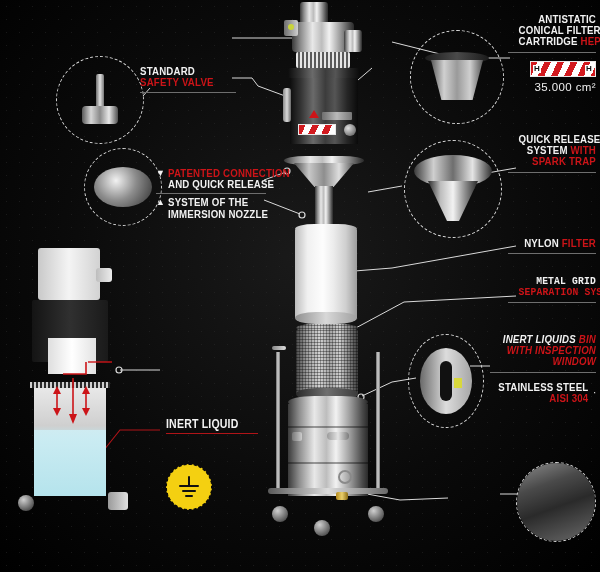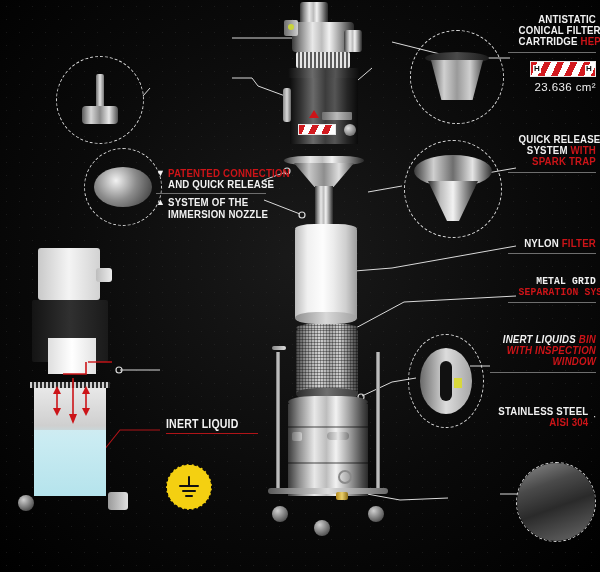--- a/index.html
+++ b/index.html
@@ -303,20 +303,25 @@
       <g stroke="#111" stroke-width="2" fill="none" stroke-linecap="round">
         <path d="M14,4 L14,13"></path>
           <path d="M5,13 L23,13"></path>
         <path d="M8,18 L20,18"></path>
           <path d="M11,23 L17,23"></path>
       </g>
     </svg>
   </div>
 
 
+  <div class="label lt" style="left:140px;top:66px;width:96px;">
+    <div class="ln w">STANDARD</div>
+    <div class="ln r">SAFETY VALVE</div>
+    <div class="rule"></div>
+  </div>
 
   <div class="label lt" style="left:156px;top:168px;width:110px;">
     <div style="display:flex;align-items:flex-start;gap:3px;">
       <div style="color:#f2f2f2;font-size:9px;line-height:1;padding-top:1px;">▼</div>
       <div>
         <div class="ln r">PATENTED CONNECTION</div>
         <div class="ln w">AND QUICK RELEASE</div>
       </div>
     </div>
     <div class="rule" style="margin:3px 0;"></div>
@@ -339,21 +344,21 @@
     <div class="ln w">CONICAL FILTER</div>
     <div class="ln">
       <span class="w">CARTRIDGE</span>
       <span class="r">HEPA H13</span>
     </div>
     <div class="rule" style="margin-top:4px;"></div>
     <div class="hazard" style="position:relative;width:66px;height:16px;margin:8px 0 0 auto;">
       <span>H</span>
       <span>H</span>
     </div>
-    <div class="area-txt" style="margin-top:5px;">23.636 cm²</div>
+    <div class="area-txt" style="margin-top:5px;">35.000 cm²</div>
   </div>
 
   <div class="label rt" style="left:508px;top:238px;width:88px;">
     <div class="ln">
       <span class="w">NYLON</span>
       <span class="r">FILTER</span>
     </div>
     <div class="rule" style="margin-top:4px;"></div>
   </div>
 
@@ -376,21 +381,21 @@
   <div class="label rt" style="left:490px;top:334px;width:106px;font-style:italic;">
     <div class="ln">
       <span class="w">INERT LIQUIDS</span>
       <span class="r">BIN</span>
     </div>
     <div class="ln r">WITH INSPECTION</div>
     <div class="ln r">WINDOW</div>
     <div class="rule" style="margin-top:4px;"></div>
   </div>
 
-  <div class="label rt" style="left:486px;top:382px;width:110px;margin-top:24px;">
+  <div class="label rt" style="left:486px;top:382px;width:110px;">
     <div style="display:flex;align-items:center;justify-content:flex-end;gap:6px;">
       <div>
         <div class="ln w">STAINLESS STEEL</div>
         <div class="ln r">AISI 304</div>
       </div>
       <svg width="18" height="20" viewBox="0 0 18 20">
         <g stroke="#e2e2e2" stroke-width="1.2" fill="none">
           <rect x="3" y="3" width="12" height="14"></rect>
           <path d="M3,7 L15,7 M3,11 L15,11 M3,14 L15,14"></path>
           <path d="M1,3 L17,3 M1,17 L17,17"></path>

